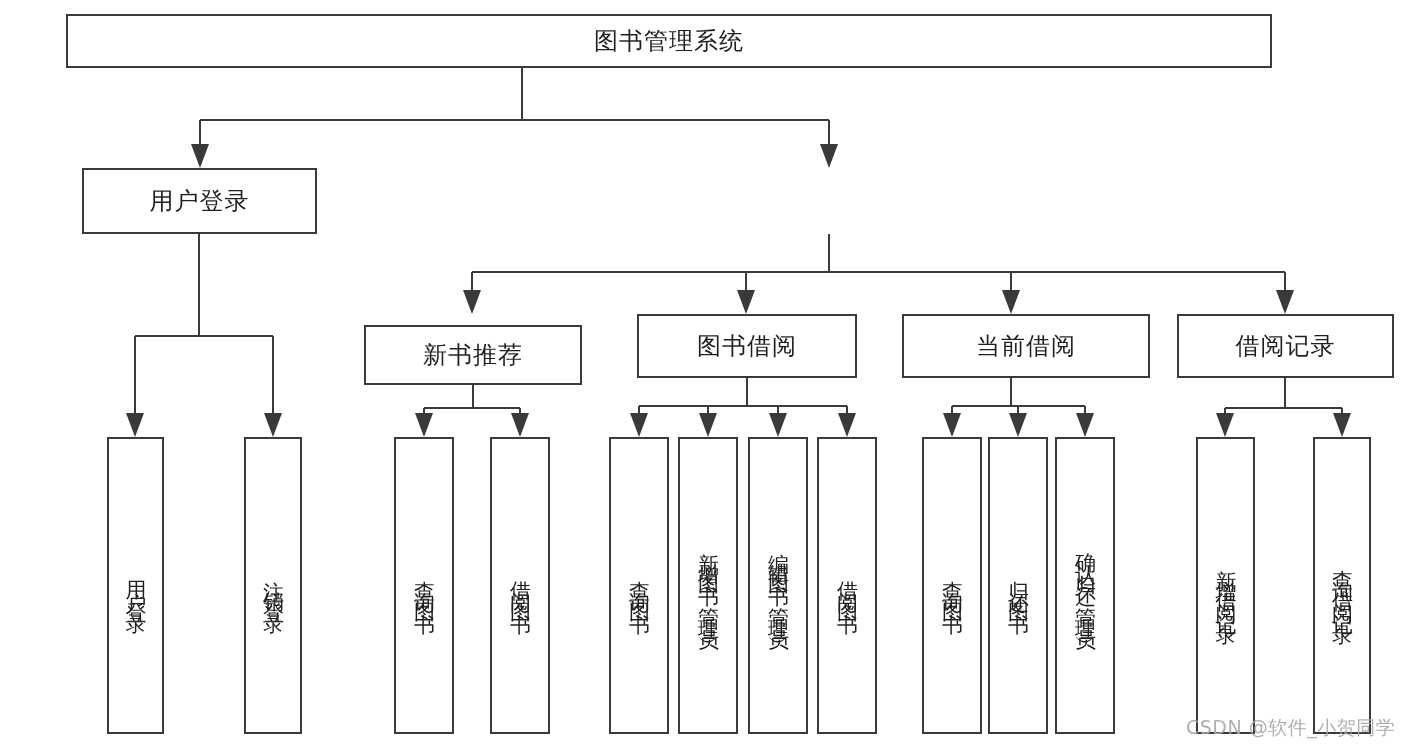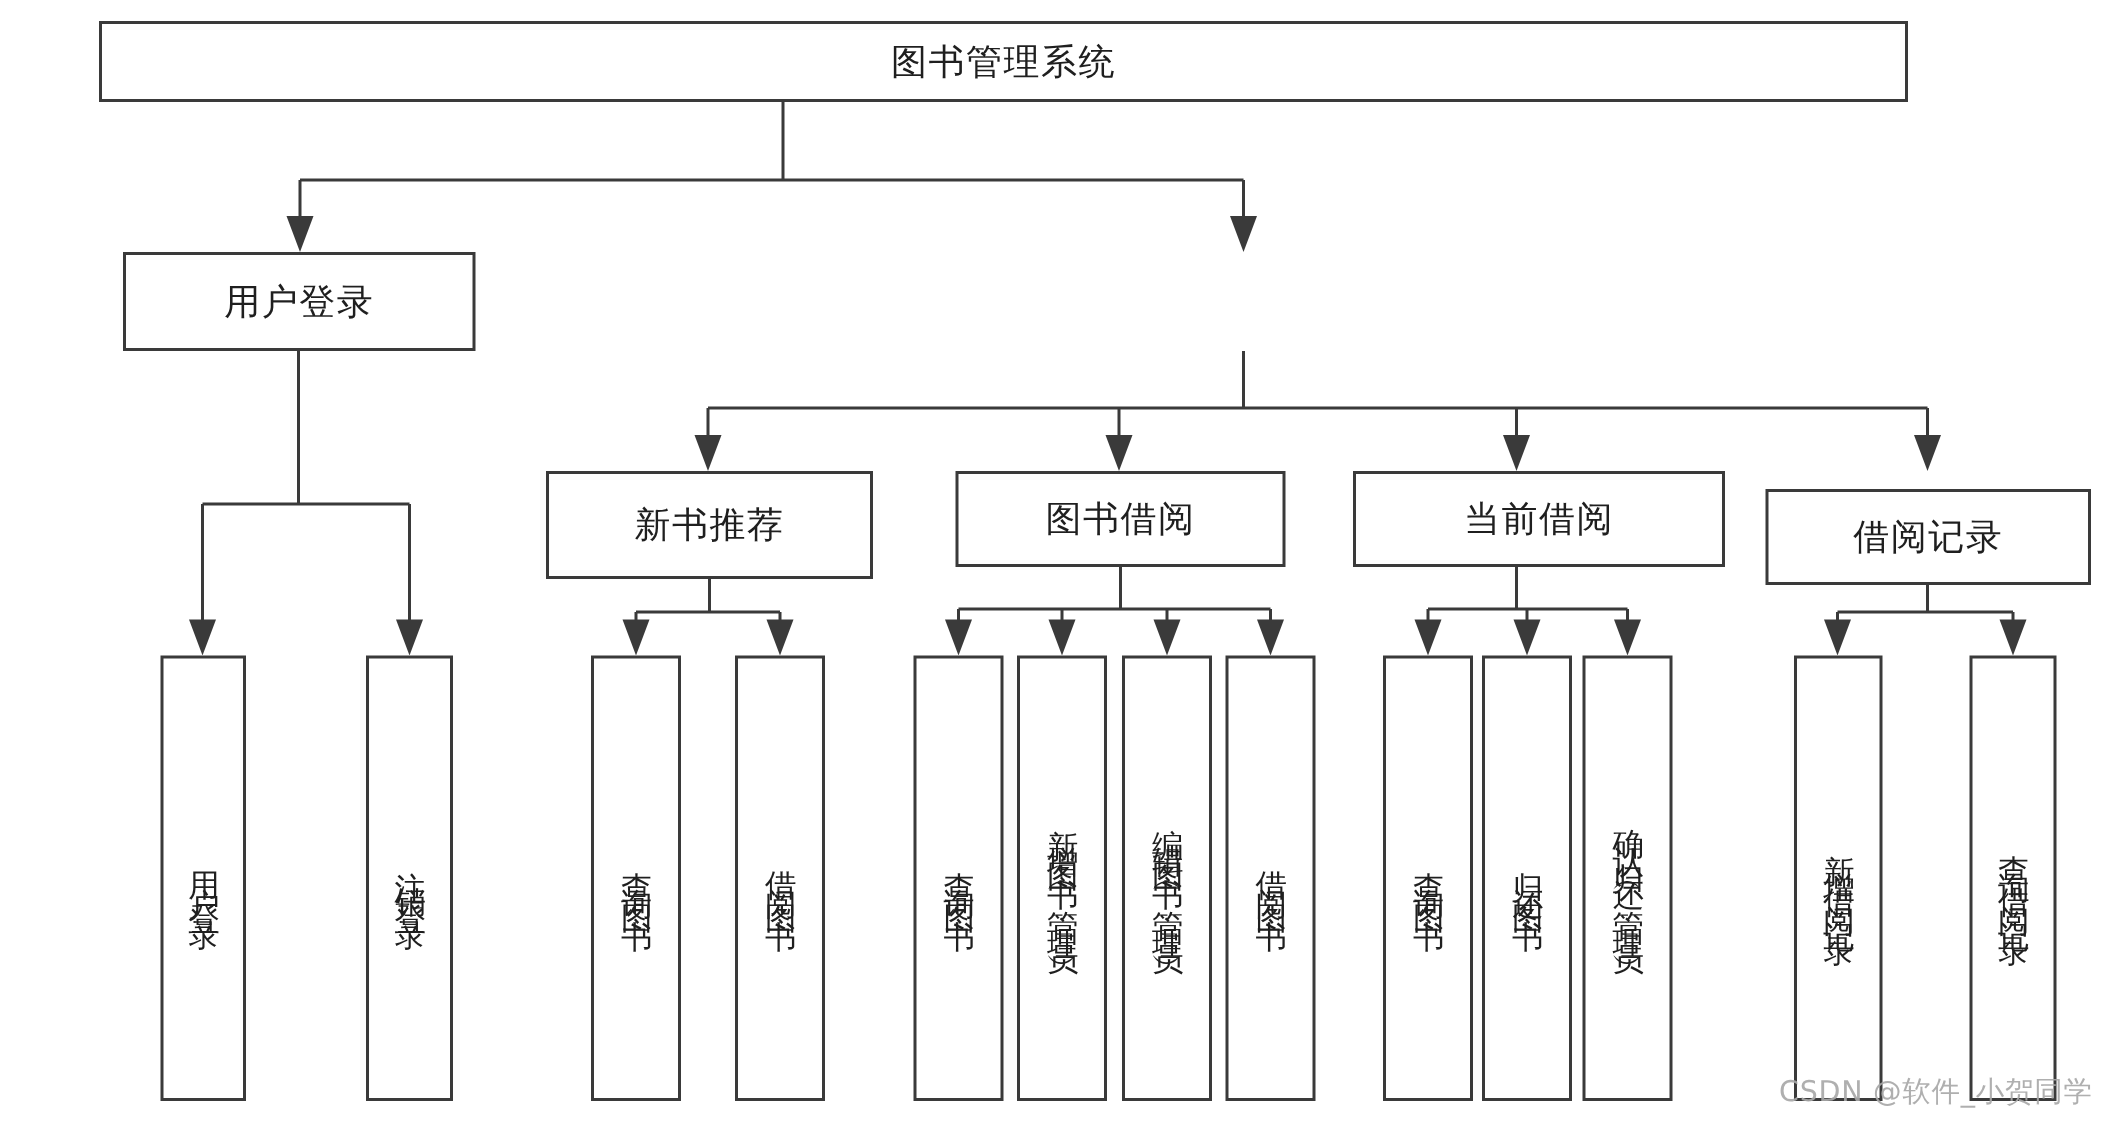--- a/index.html
+++ b/index.html
@@ -103,24 +103,24 @@
       <polygon points="1076,413 1094,413 1085,437"></polygon>
       <polygon points="1216,413 1234,413 1225,437"></polygon>
       <polygon points="1333,413 1351,413 1342,437"></polygon>
     </g>
   </svg>
 
   <div class="box" style="left:21px; top:14px; width:1206px; height:54px;margin-left:45px;">图书管理系统</div>
 
   <div class="box" style="left:82px; top:168px; width:235px; height:66px;">用户登录</div>
 
-  <div class="box" style="left:364px; top:314px; width:218px; height:72px;">新书推荐</div>
+  <div class="box" style="left:364px; top:325px; width:218px; height:60px;">新书推荐</div>
   <div class="box" style="left:637px; top:314px; width:220px; height:64px;">图书借阅</div>
   <div class="box" style="left:902px; top:314px; width:248px; height:64px;">当前借阅</div>
-  <div class="box" style="left:1177px; top:314px; width:217px; height:64px;margin-top:12px;">借阅记录</div>
+  <div class="box" style="left:1177px; top:314px; width:217px; height:64px;">借阅记录</div>
 
   <div class="leaf" style="left:107px; width:57px;">
     <span class="vtext">用户登录</span>
   </div>
   <div class="leaf" style="left:244px; width:58px;">
     <span class="vtext">注销登录</span>
   </div>
 
   <div class="leaf" style="left:394px;">
     <span class="vtext">查询图书</span>

